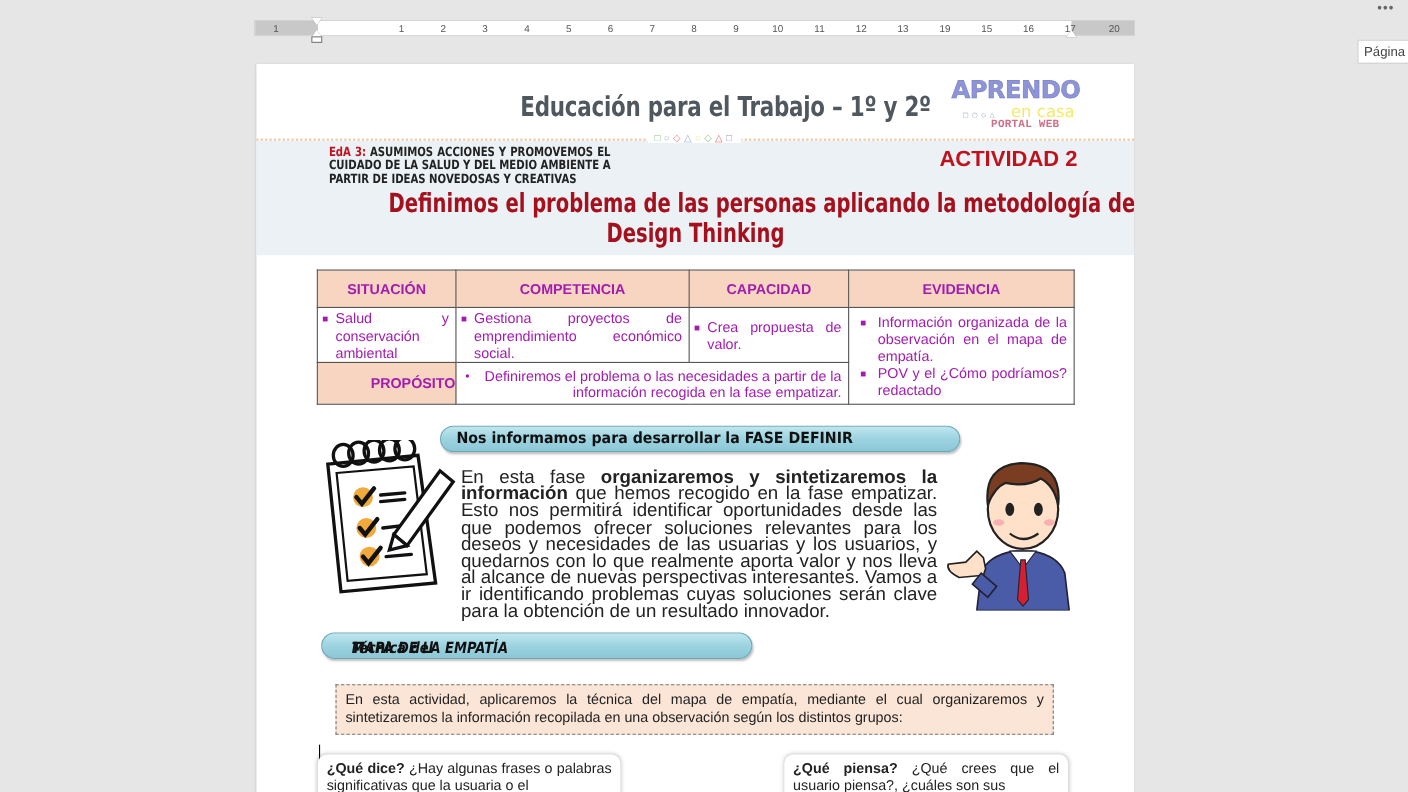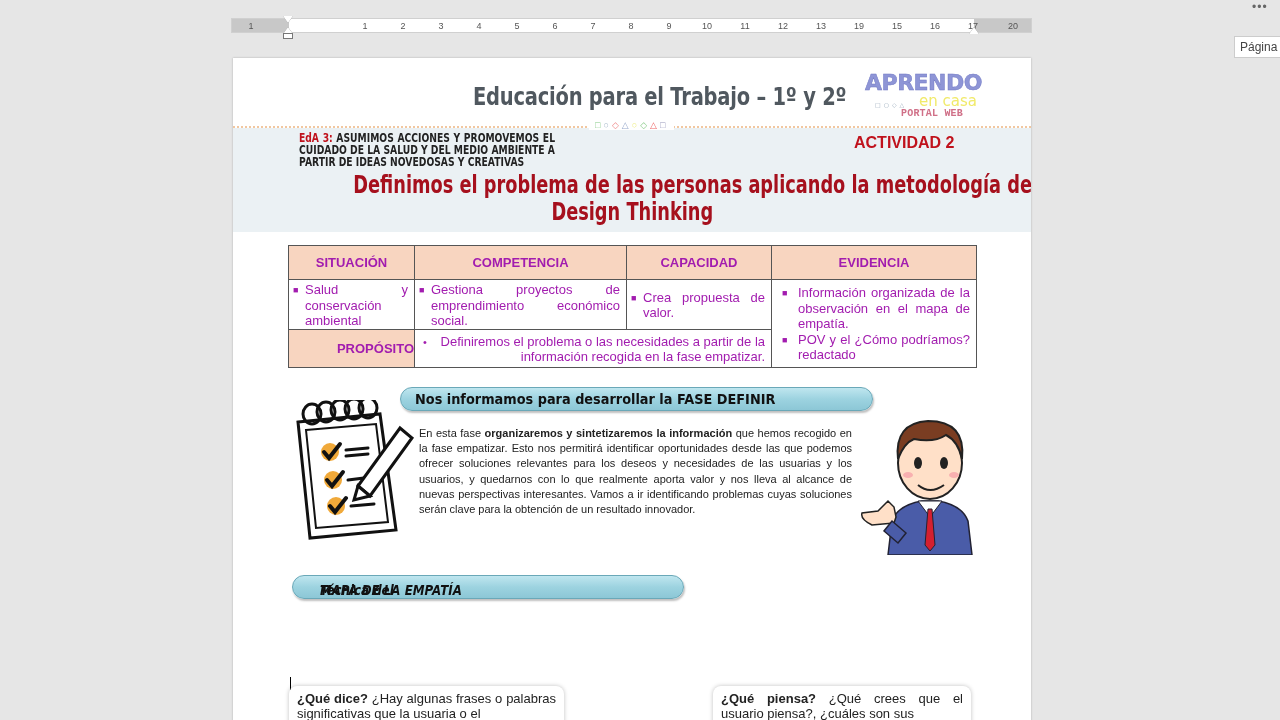--- a/index.html
+++ b/index.html
@@ -34,42 +34,42 @@
   .aprendo .a2 { font-family: "DejaVu Sans", sans-serif; font-size: 15px; color: #f1ea6a; line-height: 14px; text-align: right; padding-right: 4px; position: relative; }
   .aprendo .a2 .sq { position: absolute; left: 10px; top: 4px; font-size: 6px; color: #9ab; letter-spacing: 3px; }
   .aprendo .a3 { font-family: Liberation Mono, monospace; font-weight: bold; font-size: 10px; color: #d07088; line-height: 12px; letter-spacing: 0.2px; padding-left: 18px; }
 
   .dotline { position: absolute; left: 0; top: 68px; width: 100%; border-top: 2px dotted #f1c7a0; }
   .shapes { position: absolute; left: 356px; top: 62px; font-size: 9px; letter-spacing: 3px; background: #fff; padding: 0 6px; }
 
   .band { position: absolute; left: 0; top: 70px; width: 100%; height: 104px; background: #ebf1f4; }
   .eda { position: absolute; left: 66px; top: 74px; width: 256px; font-family: "DejaVu Sans", sans-serif; font-weight: bold; font-size: 11.5px; line-height: 12px; color: #222; transform: scaleX(0.8); transform-origin: left; width: 320px; text-align: justify; }
   .eda .red { color: #c0121c; }
-  .actividad { position: absolute; left: 621px; top: 76px; font-weight: bold; font-size: 16px; color: #c0121c; }
+  .actividad { position: absolute; left: 621px; top: 76px; font-weight: bold; font-size: 20px; color: #c0121c; }
   .doc-title { position: absolute; left: 0; top: 114px; width: 100%; text-align: center; font-family: "DejaVu Sans", sans-serif; font-weight: bold; font-size: 24px; line-height: 27px; color: #a6101d; }
   .doc-title span { display: inline-block; transform: scaleX(0.74); white-space: nowrap; }
 
   
   .ctab { position: absolute; left: 55px; top: 187px; border-collapse: collapse; font-size: 13px; color: #a21caf; }
   .ctab td, .ctab th { border: 1px solid #555; vertical-align: top; }
   .ctab th { background: #f8d5c0; font-weight: bold; text-align: center; height: 34px; vertical-align: middle; font-size: 13px; }
   .ctab td.cell { padding: 2px 6px 0 4px; line-height: 15.5px; text-align: justify; }
   .bul { display: flex; }
   .bul .b { width: 12px; flex: none; font-size: 9px; padding-top: 1px; }
   .bul .t { flex: 1; text-align: justify; }
   .ctab td.prop { background: #f8d5c0; font-weight: bold; text-align: right; vertical-align: middle; height: 38px; }
 
   
   .banner { position: absolute; height: 24px; border-radius: 12px; background: linear-gradient(#bfe6ef, #9dd3e0 50%, #8cc7d6); border: 1px solid #6aa8b8; box-shadow: 1px 2px 2px rgba(0,0,0,0.25); }
   .banner span { position: absolute; left: 14px; top: 3px; font-family: "DejaVu Sans", sans-serif; font-weight: bold; font-size: 14px; color: #111; white-space: nowrap; transform: scaleX(0.92); transform-origin: left; }
   .banner.b1 { left: 167px; top: 329px; width: 473px; }
   .banner.b2 { left: 59px; top: 517px; width: 392px; }
   .banner.b2 span { font-style: italic; }
 
-  .info { position: absolute; left: 186px; top: 368px; width: 433px; font-size: 11px; line-height: 15.2px; text-align: justify; color: #222; }
+  .info { position: absolute; left: 186px; top: 368px; width: 433px; font-size: 17px; line-height: 15.2px; text-align: justify; color: #222; }
 
   
   .notepad { position: absolute; left: 55px; top: 342px; }
   .boy { position: absolute; left: 625px; top: 355px; }
 
   .note-box { position: absolute; left: 72px; top: 564px; width: 653px; height: 46px; background: #fbe5d6; border: 1px dashed #777; padding: 5px 8px; font-size: 13px; line-height: 16px; text-align: justify; color: #222; }
 
   .card { position: absolute; top: 628px; height: 80px; background: #fff; border-radius: 8px; box-shadow: 0 0 4px rgba(0,0,0,0.25); padding: 5px 8px; font-size: 13px; line-height: 15px; text-align: justify; color: #222; }
   .card.c1 { left: 56px; width: 275px; }
   .card.c2 { left: 480px; width: 258px; }
@@ -247,20 +247,21 @@
     <path d="M34 108 L48 120 L40 130 L26 118 Z" fill="#4a5ca8" stroke="#223" stroke-width="1.5"></path>
   </svg>
 
   <div class="banner b2">
     <span>
         <span>Técnica del </span>
         <span>MAPA DE LA EMPATÍA</span>
       </span>
   </div>
 
+  <div class="note-box">En esta actividad, aplicaremos la técnica del mapa de empatía, mediante el cual organizaremos y sintetizaremos la información recopilada en una observación según los distintos grupos:</div>
 
   <div class="cursor"></div>
 
   <div class="card c1">
     <b>¿Qué dice?</b><span> ¿Hay algunas frases o palabras significativas que la usuaria o el</span>
   </div>
   <div class="card c2">
     <b>¿Qué piensa?</b><span> ¿Qué crees que el usuario piensa?, ¿cuáles son sus</span>
   </div>
 </div>

